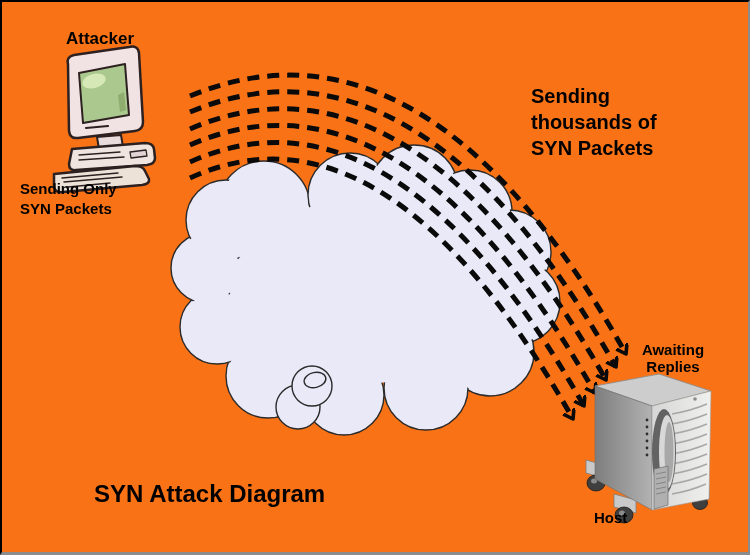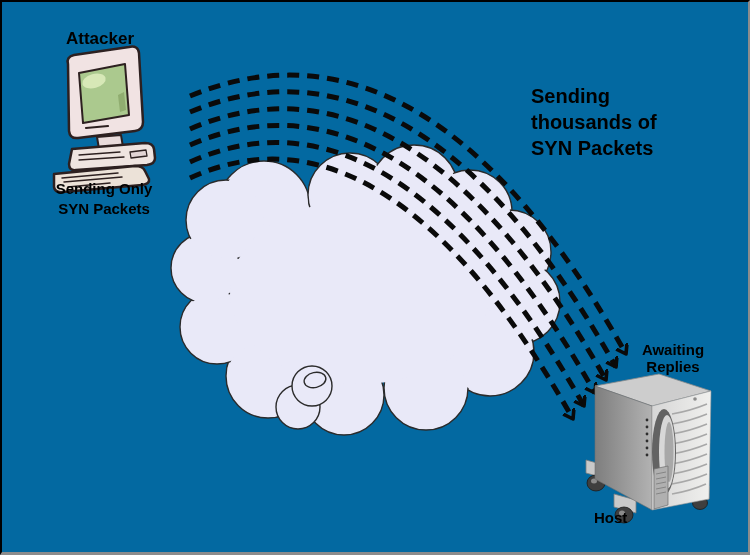--- a/index.html
+++ b/index.html
@@ -1,38 +1,38 @@
 <!DOCTYPE html>
 <html><head>
 <meta charset="utf-8">
 <style>
   html, body { margin: 0; padding: 0; background: #fff; }
   #stage {
     position: relative;
     width: 750px;
     height: 555px;
     box-sizing: border-box;
-    background: #0369a1;
+    background: #f97316;
     border-top: 2px solid #000000;
     border-left: 2px solid #000000;
     border-right: 2px solid #8c8c8c;
     border-bottom: 3px solid #8c8c8c;
     overflow: hidden;
     font-family: "Liberation Sans", sans-serif;
   }
   #diagram-svg { position: absolute; left: 0; top: 0; }
   .label {
     position: absolute;
     color: #000000;
     white-space: pre-line;
     font-family: "Liberation Sans", sans-serif;
   }
   .label.bold { font-weight: bold; }
   #attacker-label   { left: 36px;  top: 27px;  width: 124px; text-align: center; font-size: 17px; }
-  #attacker-caption { left: 18px;  top: 177px; width: 168px; text-align: center; font-size: 15px; line-height: 20px; }
+  #attacker-caption { left: 18px;  top: 177px; width: 168px; text-align: left; font-size: 15px; line-height: 20px; }
   #syn-flood-note   { left: 529px; top: 81px;  width: 170px; text-align: left;   font-size: 20px; line-height: 26px; font-weight: bold; }
   #cloud-label      { left: 247px; top: 285px; width: 180px; text-align: center; font-size: 20px; font-weight: normal; }
   #awaiting-label   { left: 619px; top: 339px; width: 104px; text-align: center; font-size: 15px; line-height: 17px; }
   #host-label       { left: 592px; top: 507px; width: 84px;  text-align: left; font-size: 15px; }
   #diagram-title    { left: 92px;  top: 478px; width: 300px; text-align: left;   font-size: 24px; }
 </style>
 </head>
 <body>
 
 <div id="stage">
@@ -175,13 +175,14 @@
   <div class="label" id="syn-flood-note">Sending
 thousands of
 SYN Packets</div>
 
 
   <div class="label bold" id="awaiting-label">Awaiting
 Replies</div>
 
   <div class="label bold" id="host-label">Host</div>
 
+  <div class="label bold" id="diagram-title">SYN Attack Diagram</div>
 </div>
 
 </body></html>

